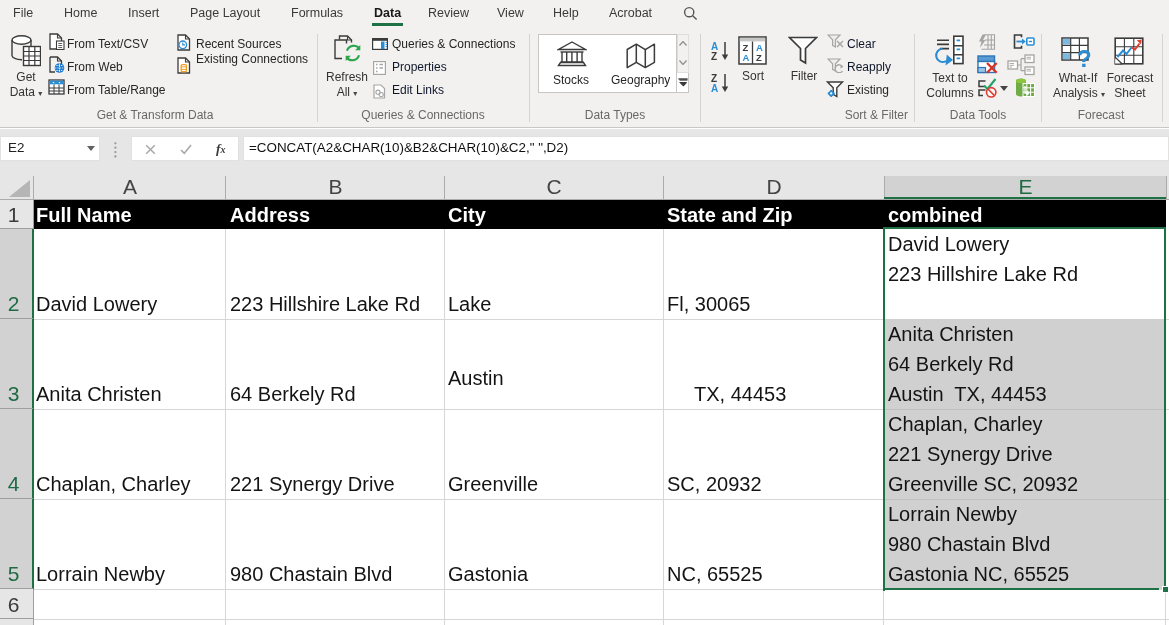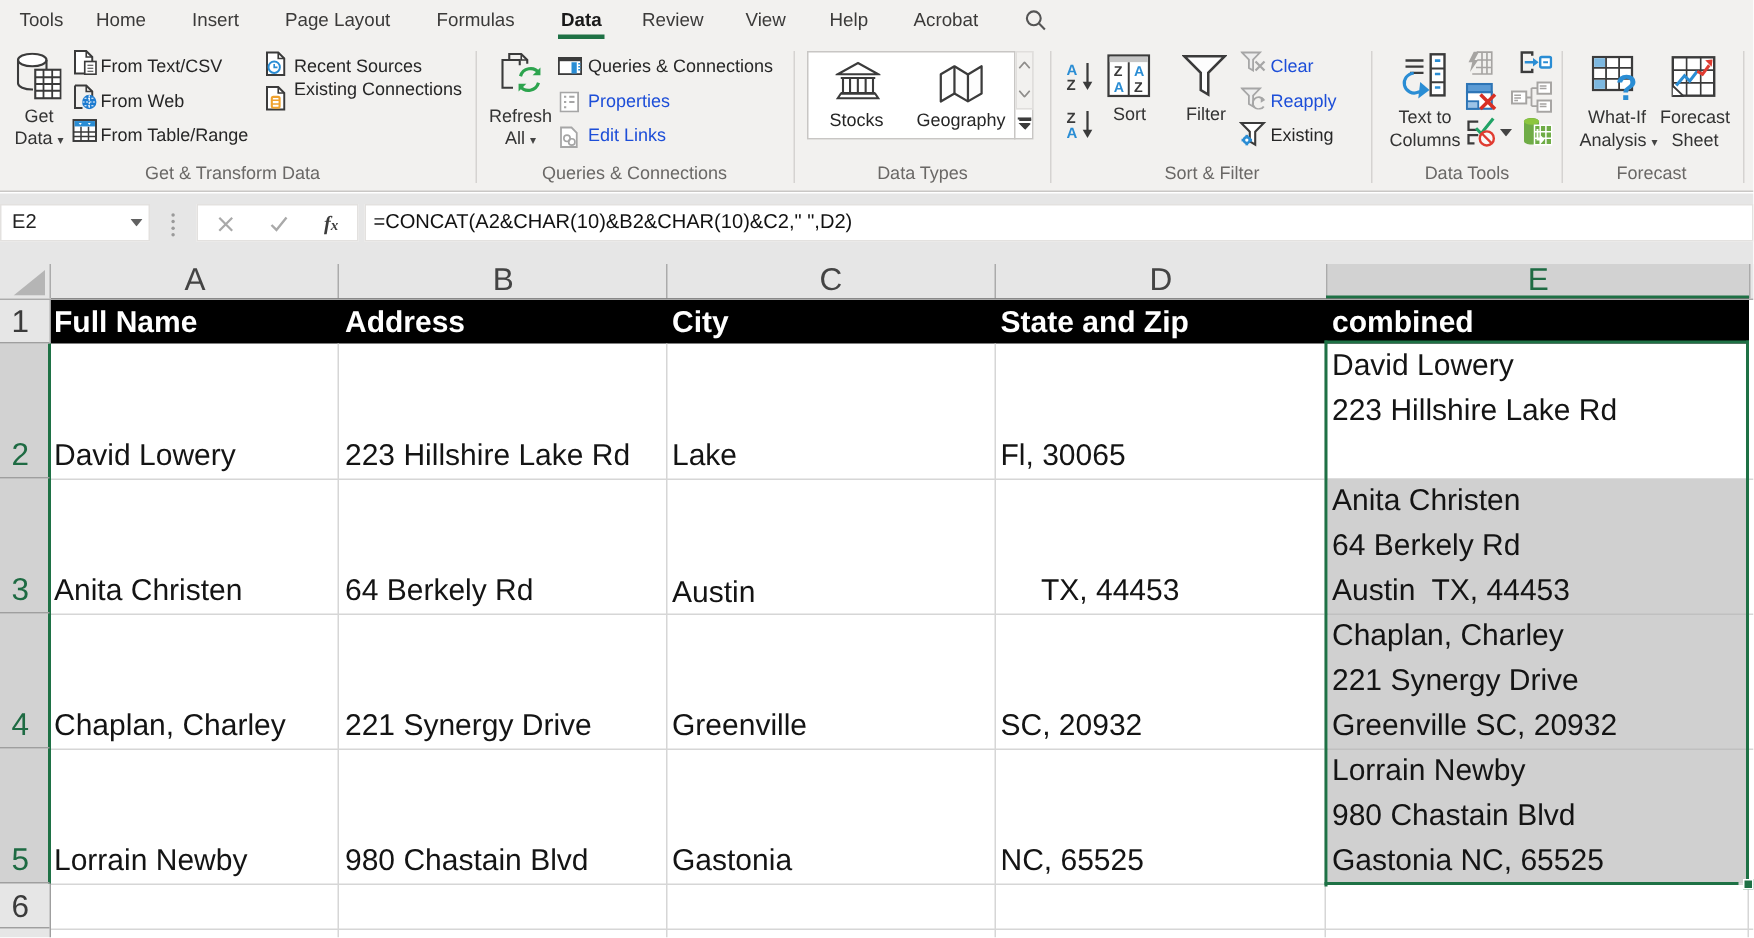--- a/index.html
+++ b/index.html
@@ -11,21 +11,21 @@
 .tab { position:absolute; top:0; height:27px; line-height:27px; font-size:12.5px; color:#3b3a39; white-space:nowrap; }
 .tab.active { color:#191919; font-weight:bold; }
 .tab.active::after { content:""; position:absolute; left:-2px; right:-2px; bottom:1px; height:3px; background:#1e7145; }
 #tellme { position:absolute; top:0; height:27px; line-height:27px; font-size:13.2px; color:#605e5c; }
 
 #ribbon { left:0; top:28px; width:1169px; height:100px; background:#f2f1ef; border-bottom:1px solid #c9c7c5; }
 .gsep { position:absolute; top:6px; width:1px; height:88px; background:#d5d3d1; }
 .glabel { position:absolute; top:80px; font-size:12px; color:#6a6866; white-space:nowrap; text-align:center; }
 .biglabel { position:absolute; font-size:12px; color:#333; text-align:center; white-space:nowrap; line-height:14.5px; }
 .item-label { position:absolute; font-size:12px; color:#262626; white-space:nowrap; }
-.item-label.dis { color:#1d4ed8; }
+.item-label.dis { color:#0f172a; }
 .dd { color:#444; font-size:8px; }
 
 #fbar { left:0; top:129px; width:1169px; height:47px; background:#e6e6e6; }
 .fbox { position:absolute; top:7px; height:25px; background:#ffffff; border:1px solid #e3e1df; }
 #namebox { left:0; width:100px; }
 #nametext { position:absolute; left:8px; top:11px; font-size:13.4px; color:#222; }
 #fxbox { left:131px; width:108px; }
 #formulabox { left:243px; width:926px; }
 #formulatext { position:absolute; left:249px; top:11px; font-size:13.4px; color:#111; white-space:nowrap; }
 
@@ -36,21 +36,21 @@
 .rowhead.sel { background:#d2d2d2; color:#1e6b43; }
 .vline { position:absolute; width:1px; background:#d6d6d6; }
 .hline { position:absolute; height:1px; background:#d6d6d6; }
 .celltext { position:absolute; font-size:20px; color:#141414; white-space:nowrap; }
 .hdrtext { position:absolute; font-size:20px; font-weight:bold; color:#ffffff; white-space:nowrap; }
 </style>
 </head>
 <body>
 
 <div id="tabrow" class="abs">
-  <span class="tab" style="left:13px;">Tools</span>
+  <span class="tab" style="left:13px;">File</span>
   <span class="tab" style="left:64px;">Home</span>
   <span class="tab" style="left:128px;">Insert</span>
   <span class="tab" style="left:190px;">Page Layout</span>
   <span class="tab" style="left:291px;">Formulas</span>
   <span class="tab active" style="left:374px;">Data</span>
   <span class="tab" style="left:428px;">Review</span>
   <span class="tab" style="left:497px;">View</span>
   <span class="tab" style="left:553px;">Help</span>
   <span class="tab" style="left:609px;">Acrobat</span>
   <svg class="abs" style="left:683px;top:6px;" width="15" height="15" viewBox="0 0 15 15">
@@ -64,21 +64,21 @@
   <div class="gsep" style="left:317px;"></div>
   <div class="gsep" style="left:529px;"></div>
   <div class="gsep" style="left:700px;"></div>
   <div class="gsep" style="left:914px;"></div>
   <div class="gsep" style="left:1041px;"></div>
   <div class="gsep" style="left:1162px;"></div>
 
   <div class="glabel" style="left:55px;width:200px;">Get &amp; Transform Data</div>
   <div class="glabel" style="left:323px;width:200px;">Queries &amp; Connections</div>
   <div class="glabel" style="left:535px;width:160px;">Data Types</div>
-  <div class="glabel" style="left:708px;width:200px;">Sort &amp; Filter</div>
+  <div class="glabel" style="left:708px;width:200px;text-align:right;">Sort &amp; Filter</div>
   <div class="glabel" style="left:898px;width:160px;">Data Tools</div>
   <div class="glabel" style="left:1041px;width:120px;">Forecast</div>
 
   <div class="biglabel" style="left:2px;top:42px;width:48px;">Get<br>Data <span class="dd">▾</span></div>
   <div class="item-label" style="left:67px;top:9px;">From Text/CSV</div>
   <div class="item-label" style="left:67px;top:32px;">From Web</div>
   <div class="item-label" style="left:67px;top:55px;">From Table/Range</div>
   <div class="item-label" style="left:196px;top:9px;">Recent Sources</div>
   <div class="item-label" style="left:196px;top:24px;">Existing Connections</div>
 
@@ -439,21 +439,21 @@
   <div class="celltext" style="left:36px;top:207px;">Anita Christen</div>
   <div class="celltext" style="left:36px;top:297px;">Chaplan, Charley</div>
   <div class="celltext" style="left:36px;top:387px;">Lorrain Newby</div>
 
   <div class="celltext" style="left:230px;top:117px;">223 Hillshire Lake Rd</div>
   <div class="celltext" style="left:230px;top:207px;">64 Berkely Rd</div>
   <div class="celltext" style="left:230px;top:297px;">221 Synergy Drive</div>
   <div class="celltext" style="left:230px;top:387px;">980 Chastain Blvd</div>
 
   <div class="celltext" style="left:448px;top:117px;">Lake</div>
-  <div class="celltext" style="left:448px;top:208px;">Austin</div>
+  <div class="celltext" style="left:448px;top:191px;">Austin</div>
   <div class="celltext" style="left:448px;top:297px;">Greenville</div>
   <div class="celltext" style="left:448px;top:387px;">Gastonia</div>
 
   <div class="celltext" style="left:667px;top:117px;">Fl, 30065</div>
   <div class="celltext" style="left:694px;top:207px;">TX, 44453</div>
   <div class="celltext" style="left:667px;top:297px;">SC, 20932</div>
   <div class="celltext" style="left:667px;top:387px;">NC, 65525</div>
 
   <div class="celltext" style="left:888px;top:57px;">David Lowery</div>
   <div class="celltext" style="left:888px;top:87px;">223 Hillshire Lake Rd</div>

